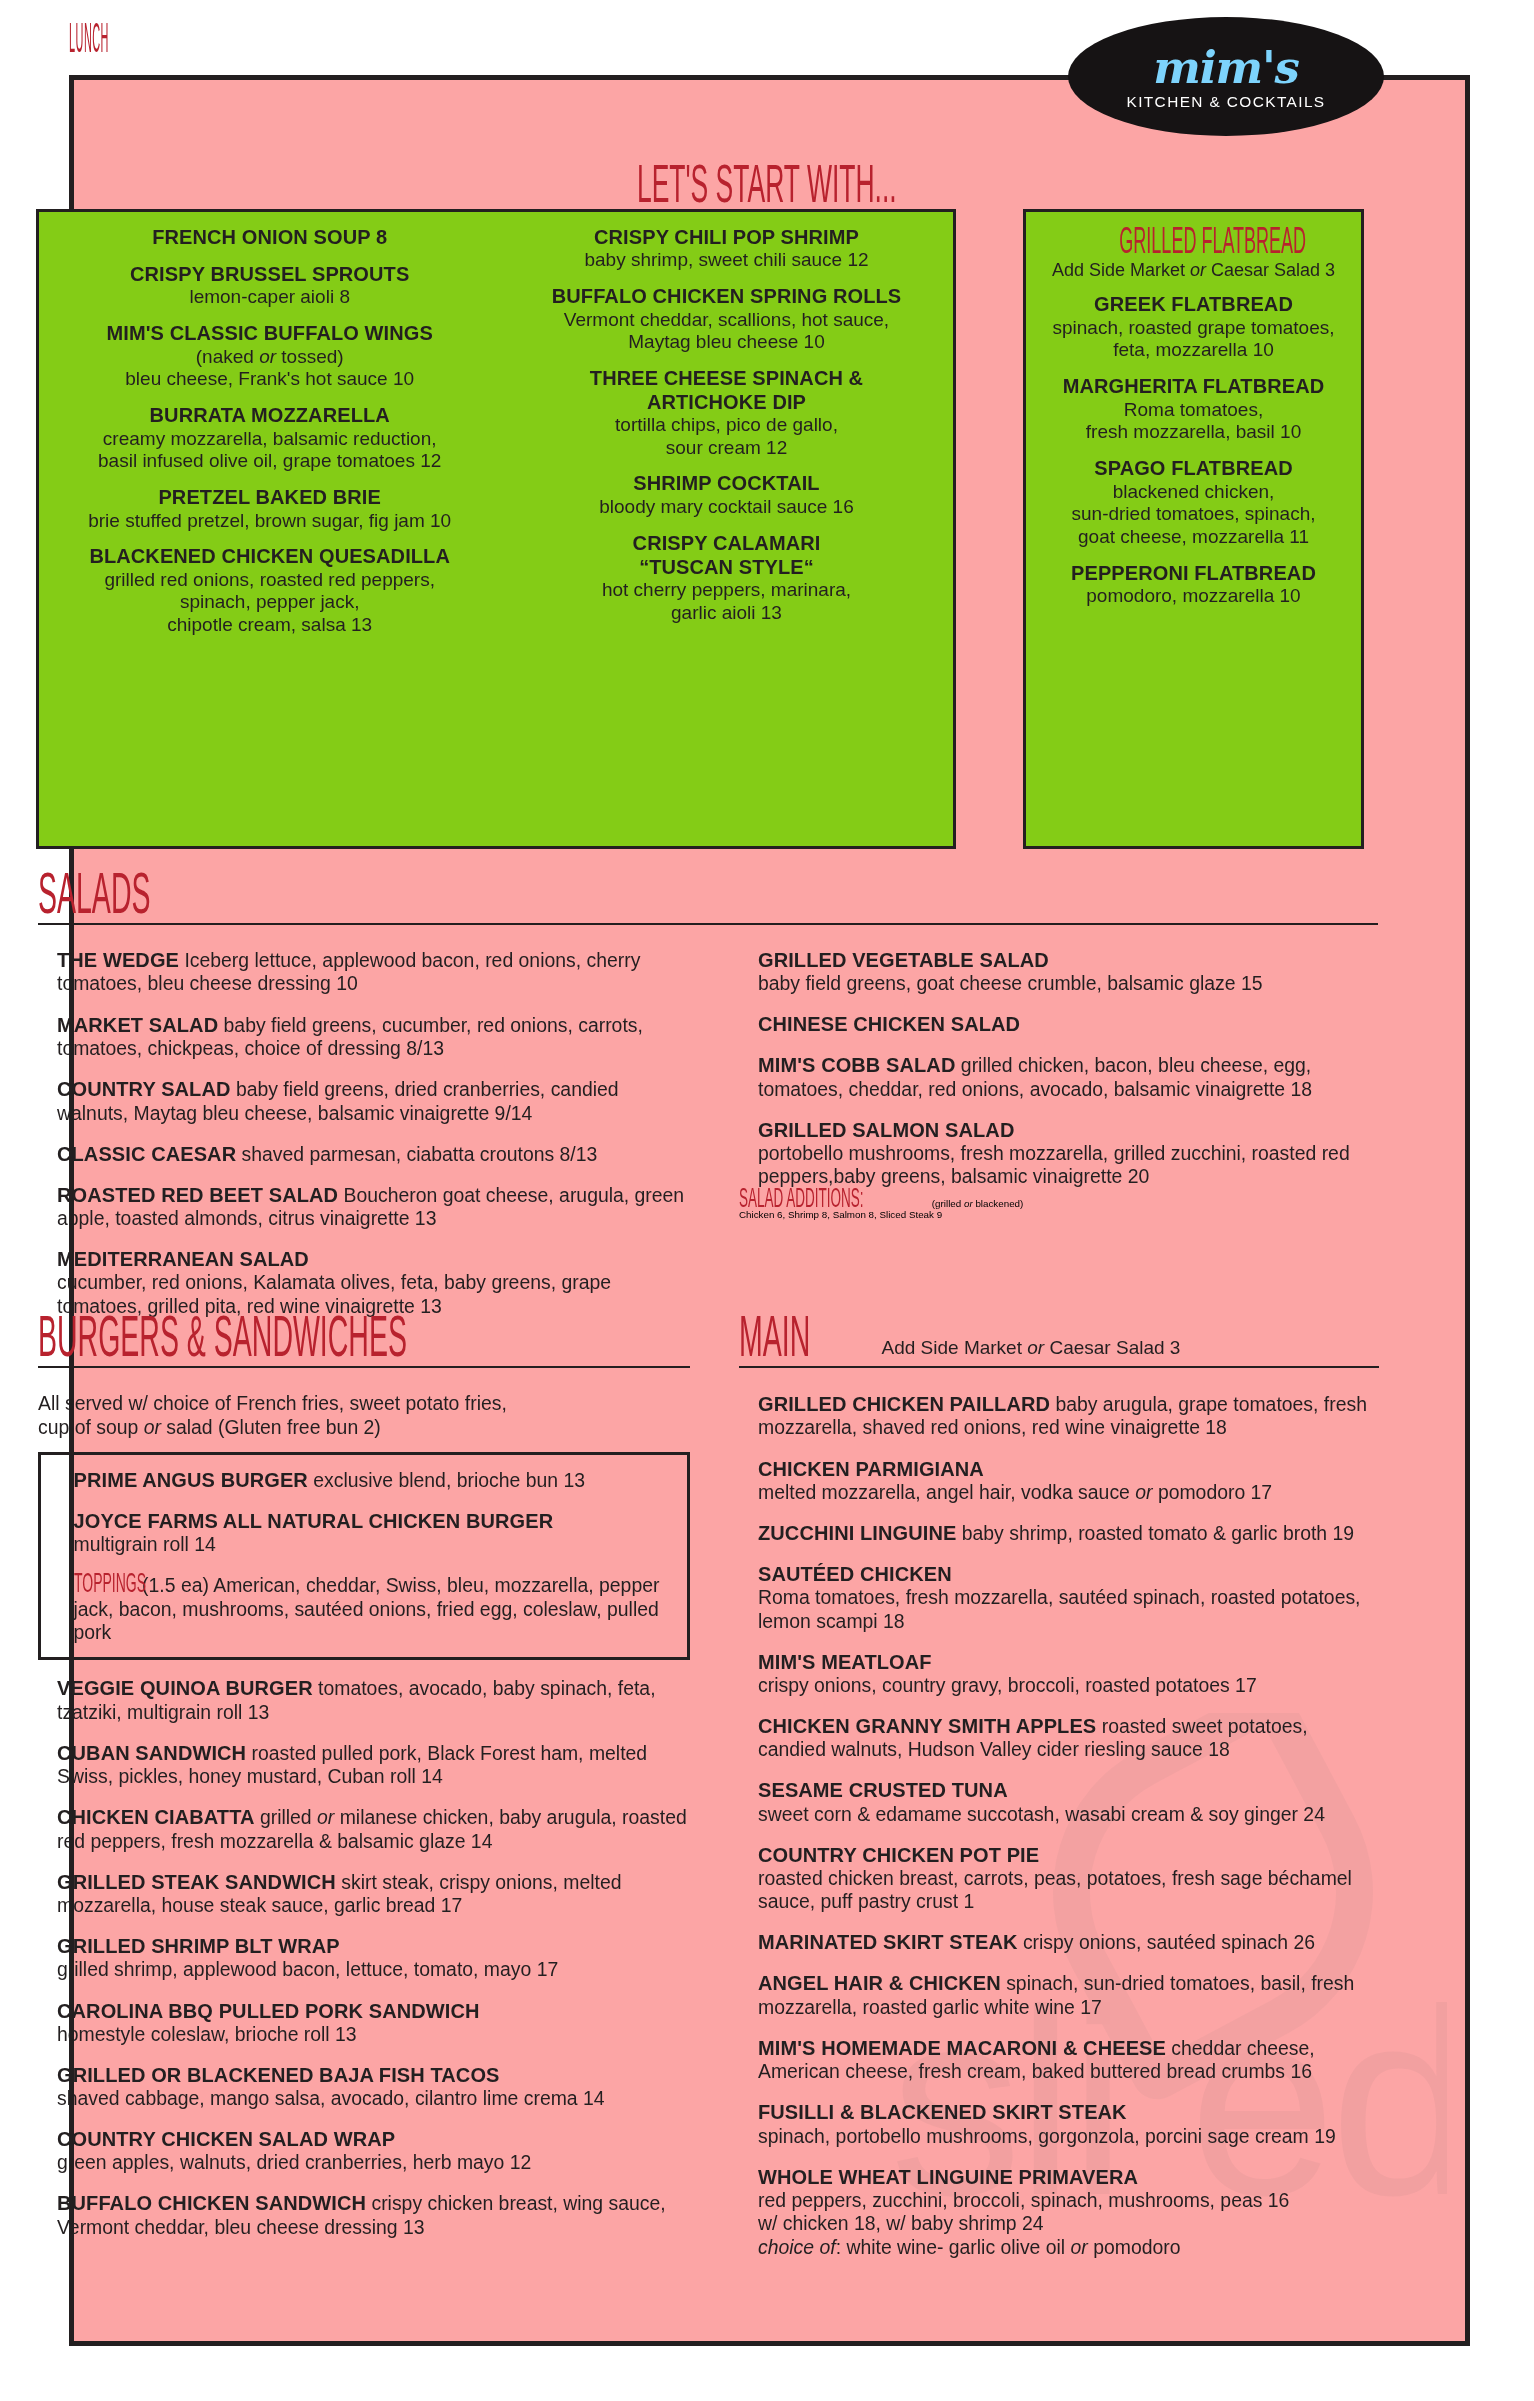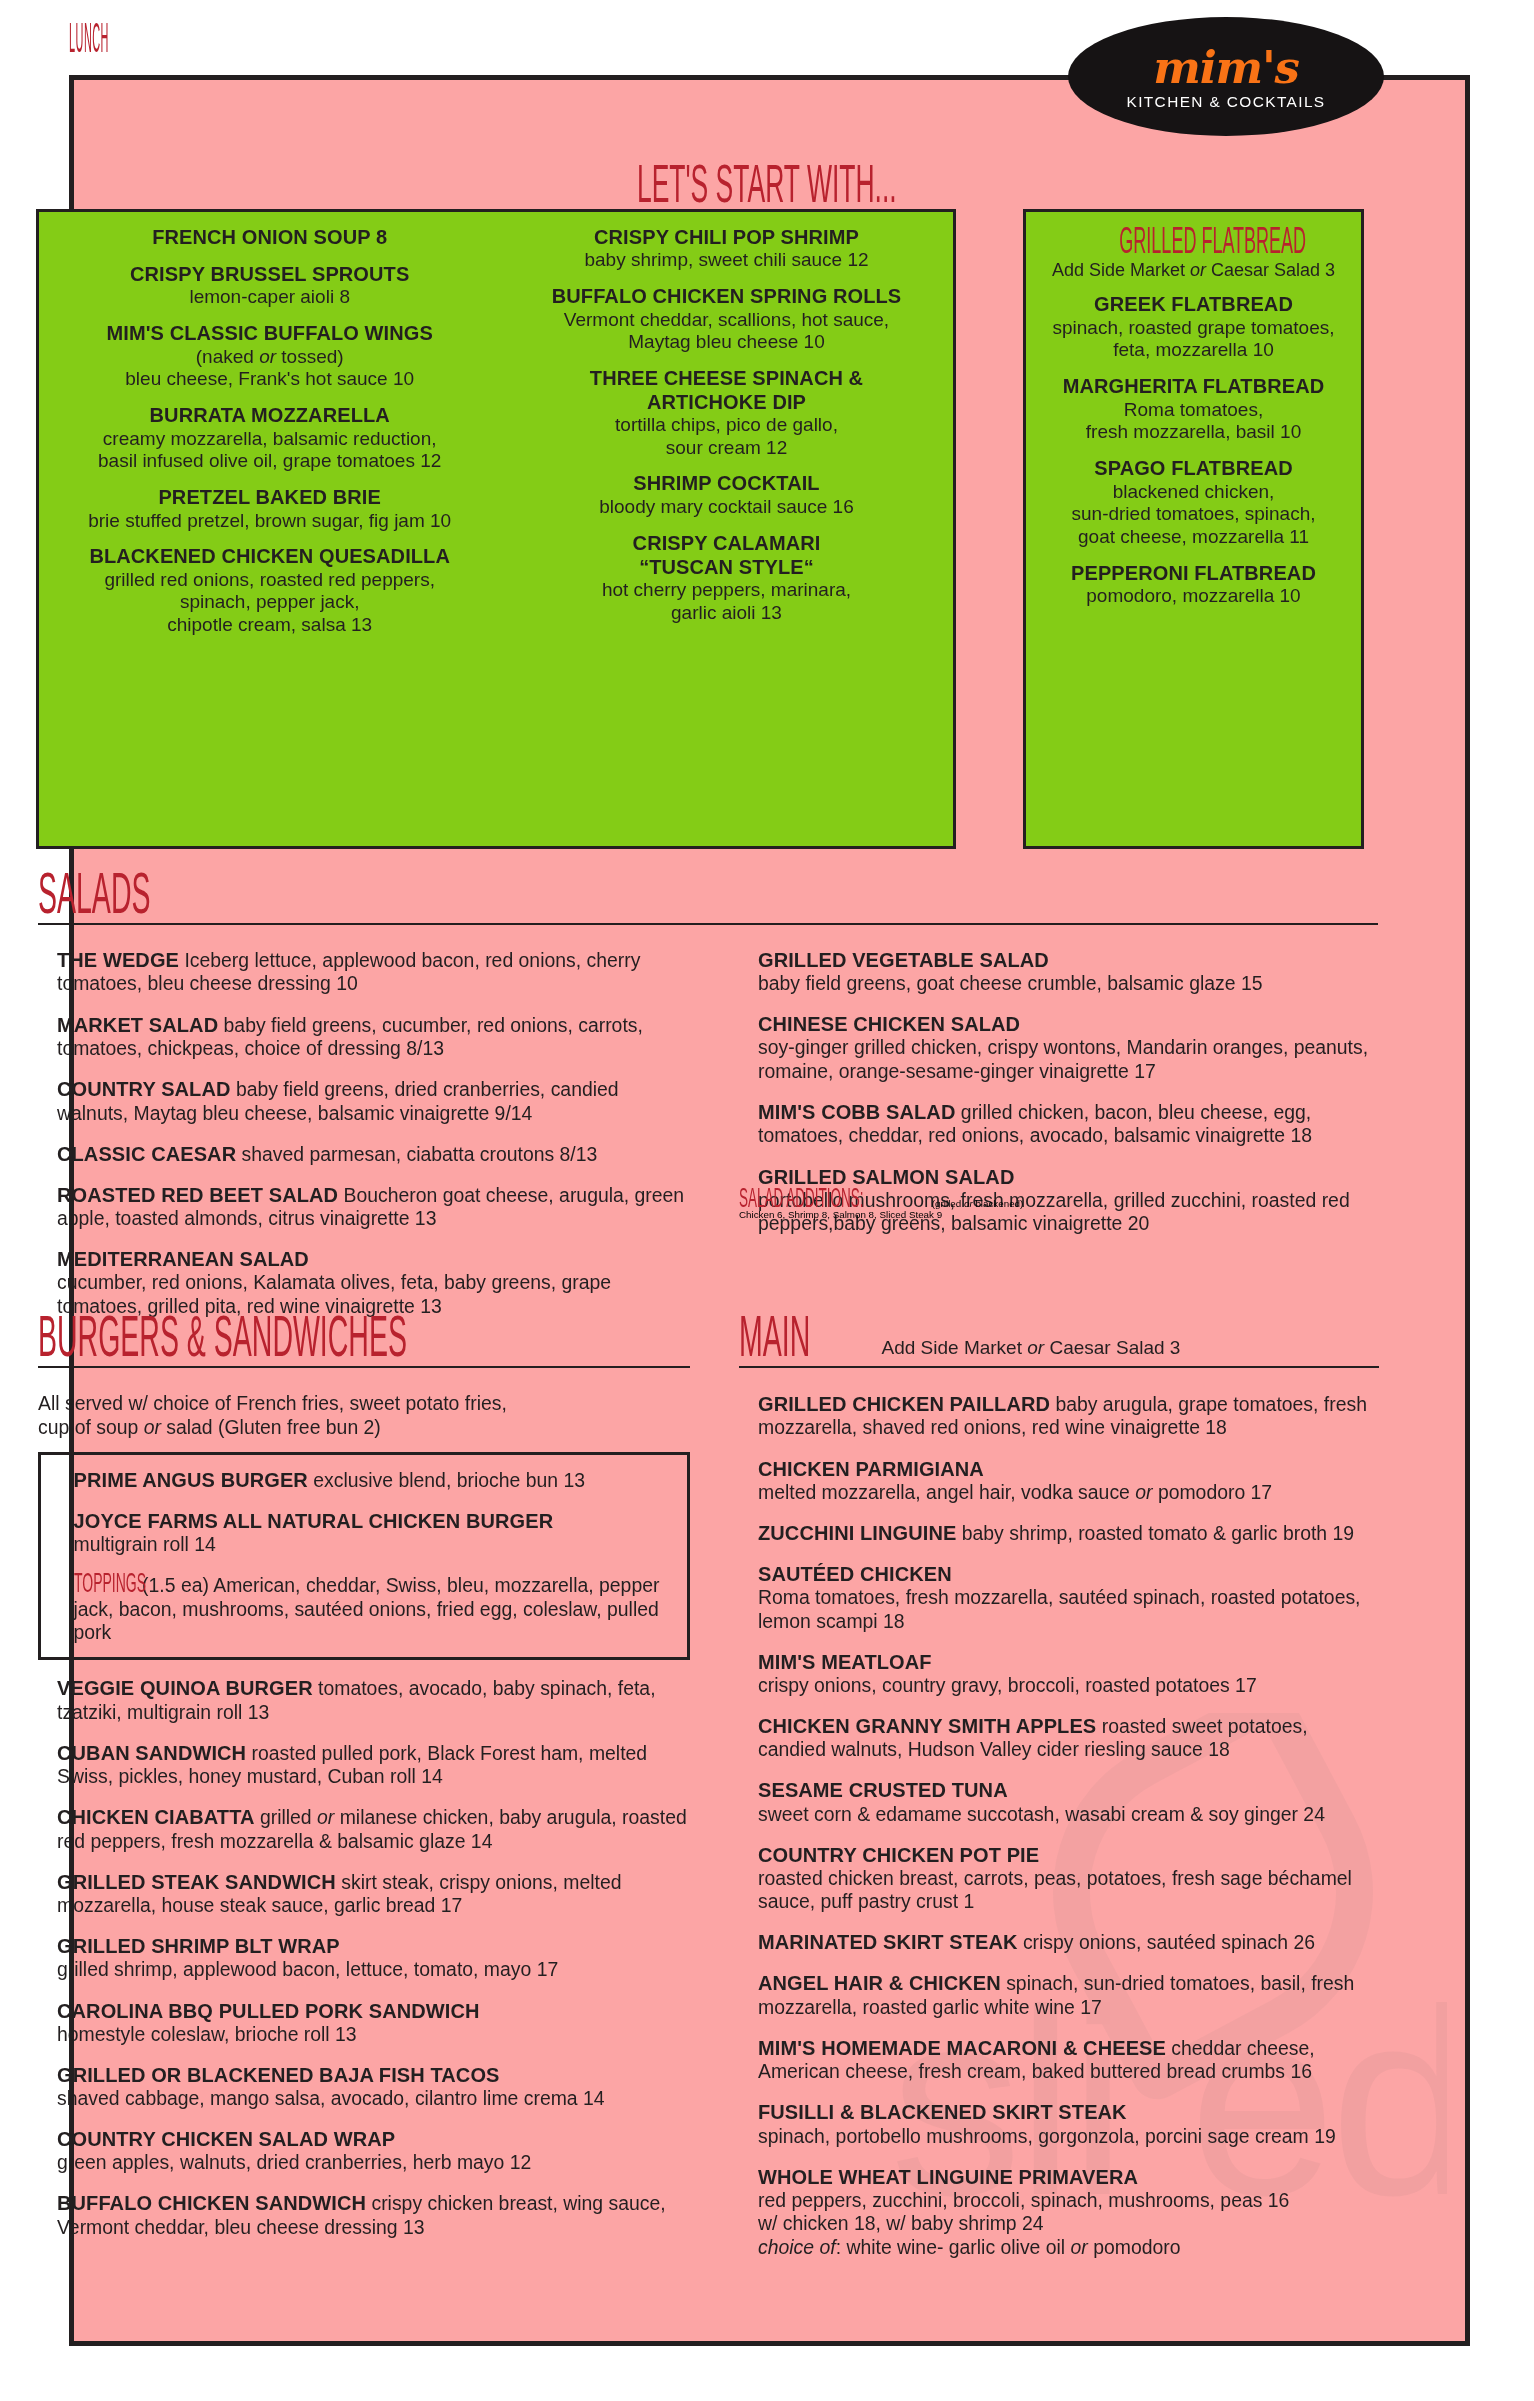--- a/index.html
+++ b/index.html
@@ -68,21 +68,21 @@
     width: 316px; height: 119px;
     border-radius: 50%;
     background: #161314;
     display: flex;
     flex-direction: column;
     align-items: center;
     justify-content: center;
     z-index: 5;
   }
   .logo-mark {
-    color: #f97316;
+    color: #7dd3fc;
     font-size: 45px;
     line-height: 0.95;
     font-family: "DejaVu Serif", serif;
     font-style: italic;
     font-weight: 700;
     letter-spacing: -1.2px;
     margin-top: 4.9px;
   }
   .logo-sub {
     color: #fff;
@@ -311,21 +311,21 @@
     </div>
     <div class="litem">
       <p><span class="nm">MEDITERRANEAN SALAD</span><br><span class="ds">cucumber, red onions, Kalamata olives, feta, baby greens, grape tomatoes, grilled pita, red wine vinaigrette  13</span></p>
     </div>
   </div>
 <div class="col" id="salads-right" style="left:739px; top:948px; width:640px;">
     <div class="litem">
       <p><span class="nm">GRILLED VEGETABLE SALAD</span><br><span class="ds">baby field greens, goat cheese crumble, balsamic glaze  15</span></p>
     </div>
     <div class="litem">
-      <p><span class="nm">CHINESE CHICKEN SALAD</span><br><span class="ds">soy-ginger grilled chicken, crispy wontons, Mandarin oranges, peanuts, romaine, orange-sesame-ginger vinaigrette  17</span></p>
+      <p><span class="nm">CHINESE CHICKEN SALAD</span><br></p>
     </div>
     <div class="litem">
       <p><span class="nm">MIM'S COBB SALAD</span><span class="ds"> grilled chicken, bacon, bleu cheese, egg, tomatoes, cheddar, red onions, avocado, balsamic vinaigrette  18</span></p>
     </div>
     <div class="litem">
       <p><span class="nm">GRILLED SALMON SALAD</span><br><span class="ds">portobello mushrooms, fresh mozzarella, grilled zucchini, roasted red peppers,baby greens, balsamic vinaigrette  20</span></p>
     </div>
   </div>
 <div class="col" id="salad-additions" style="left:739px; top:1188px; width:640px;">
     <p><span class="salad-add-head"><span class="cond" style="transform:scaleX(0.50);">SALAD ADDITIONS:</span></span><span class="ds" style="margin-left:-59px;"> (grilled <span class="it">or</span> blackened)</span><br><span class="ds">Chicken  6,   Shrimp  8,   Salmon  8,   Sliced Steak  9</span></p>

